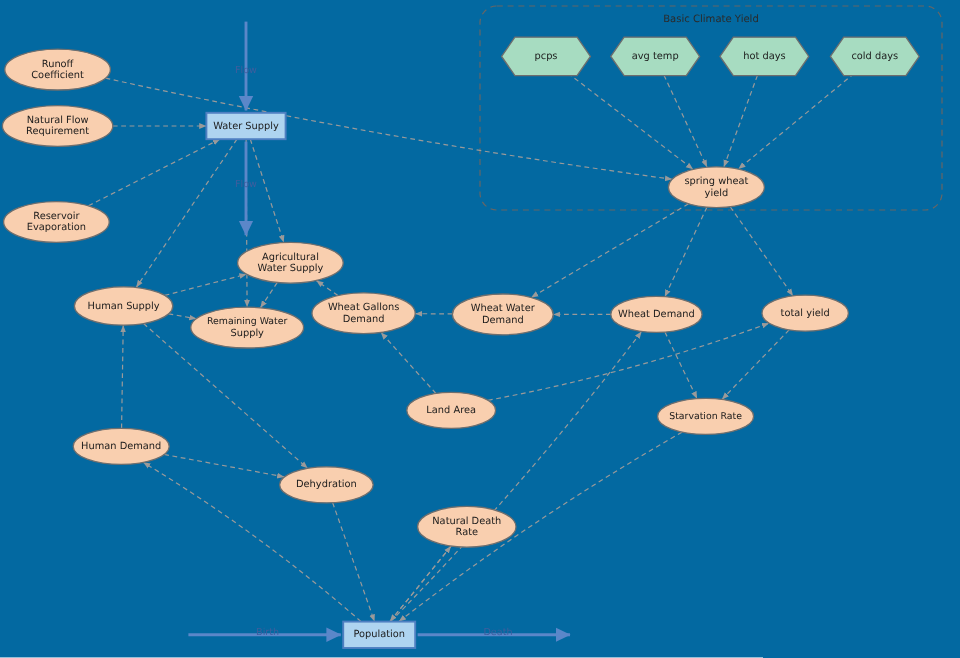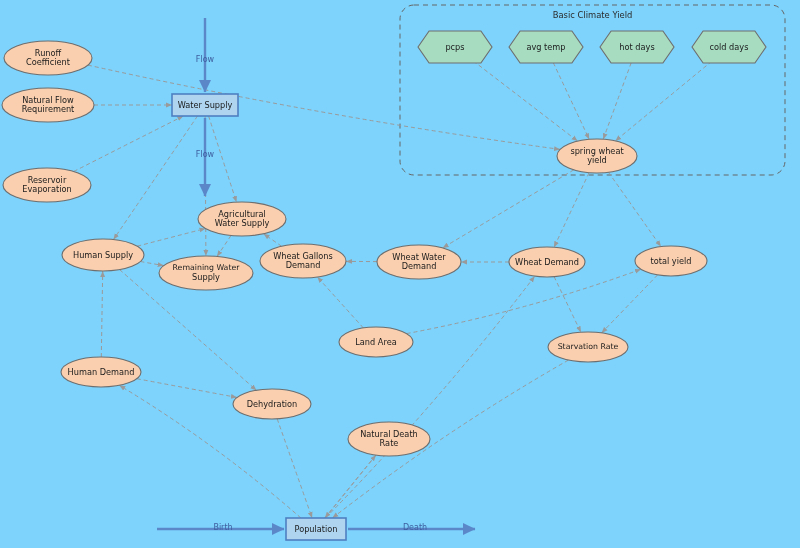--- a/index.html
+++ b/index.html
@@ -1,18 +1,18 @@
 <!DOCTYPE html>
 <html><head>
 <meta charset="utf-8">
 <style>
   html,body{margin:0;padding:0;background:#ffffff;}
   body{width:800px;height:548px;overflow:hidden;
        font-family:"DejaVu Sans", sans-serif;}
-  #diagram{position:relative;width:800px;height:548px;background:#7dd3fc;}
+  #diagram{position:relative;width:800px;height:548px;background:#0369a1;}
   svg{display:block;}
   .node-ellipse{fill:#F9CFAF;stroke:#6E6E6E;stroke-width:1.1;}
   .node-hex{fill:#A7DCC1;stroke:#6E6E6E;stroke-width:1.1;}
   .node-rect{fill:#AED4F0;stroke:#4E7FC1;stroke-width:1.6;}
   .node-label{font-size:8.2px;fill:#1b1b1b;text-anchor:middle;
               font-family:"DejaVu Sans", sans-serif;dominant-baseline:middle;}
   .node-label.small{font-size:7.8px;}
   .edge{fill:none;stroke:#9a9a9a;stroke-width:1;stroke-dasharray:4,3;}
   .flowline{stroke:#5B87C9;stroke-width:2.4;fill:none;}
   .flow-label{font-size:8px;fill:#3E5E9E;text-anchor:middle;

